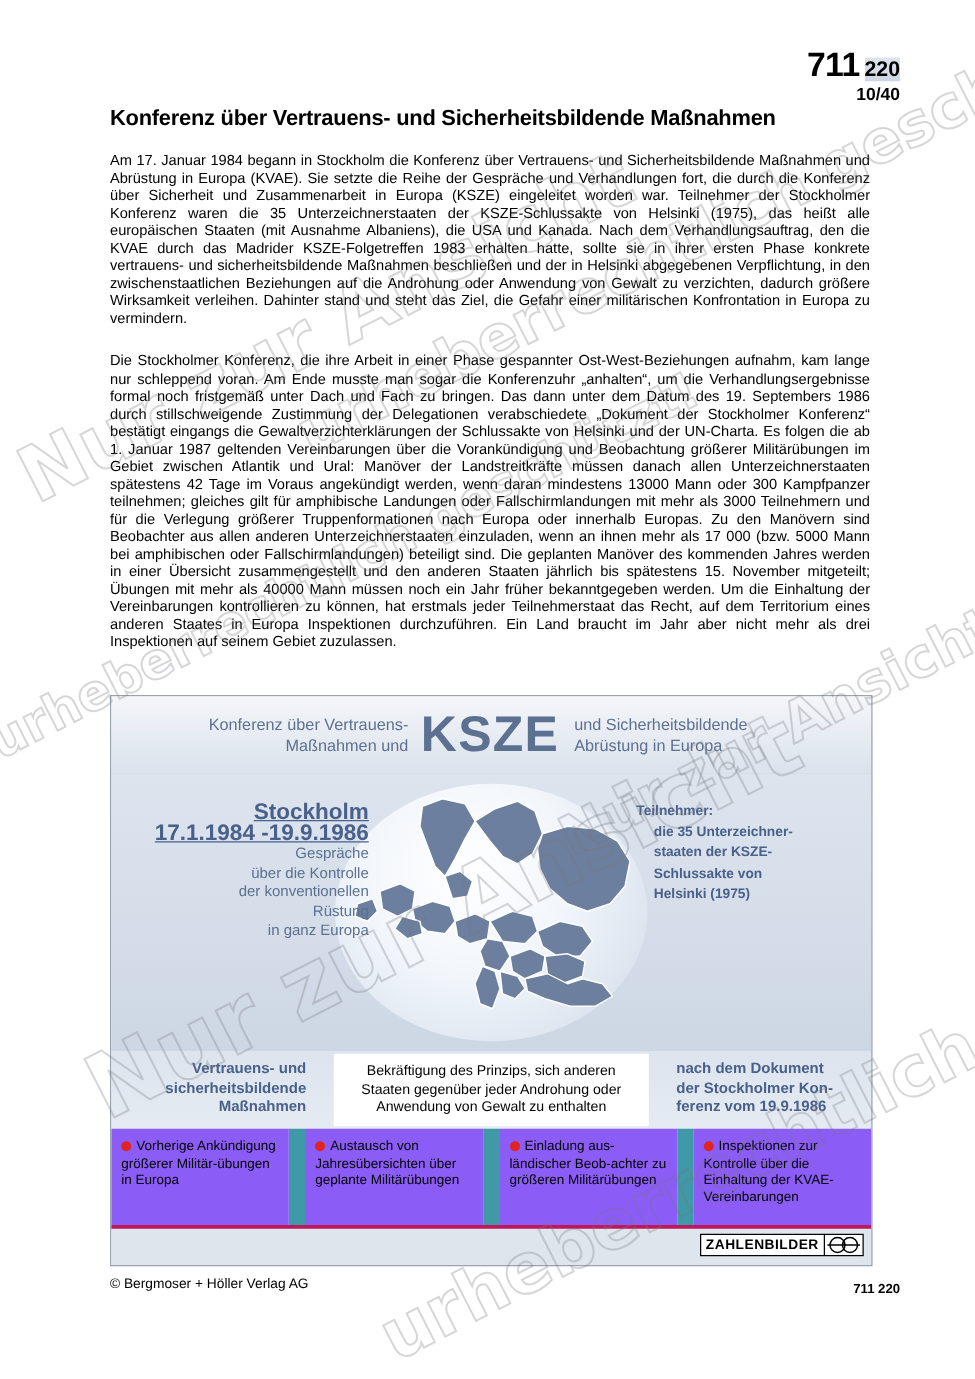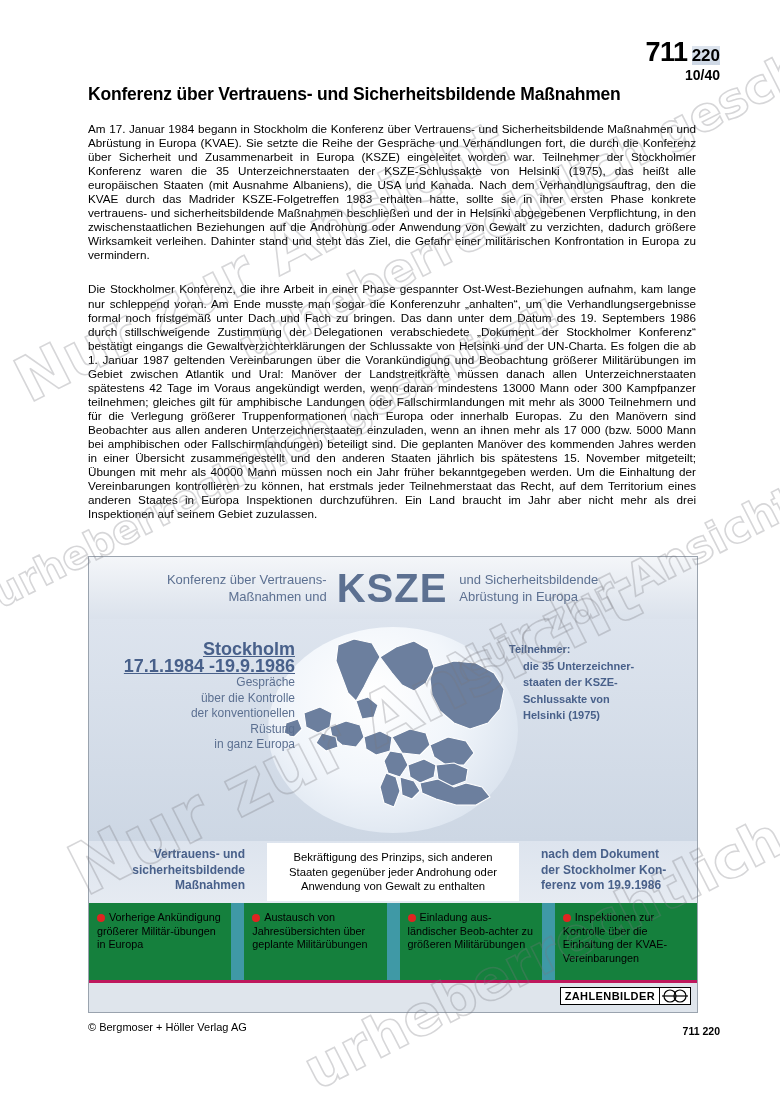--- a/index.html
+++ b/index.html
@@ -109,21 +109,21 @@
     padding:7px 6px;
     box-sizing:border-box;
   }
 
   
   .boxes{
     position:absolute;left:0;right:0;top:346px;height:80px;
     display:flex;
   }
   .bx{
-    flex:1;background:#15803d;margin:0 0;
+    flex:1;background:#8b5cf6;margin:0 0;
     font-size:10.8px;line-height:13.6px;
     padding:8px 8px 6px 8px;
     box-sizing:border-box;
     position:relative;
   }
   .sep{width:13px;background:#3f99a6;flex:0 0 13px;}
   .dot{
     display:inline-block;width:8px;height:8px;border-radius:50%;
     background:#e02421;margin-right:4px;vertical-align:-1px;
   }

